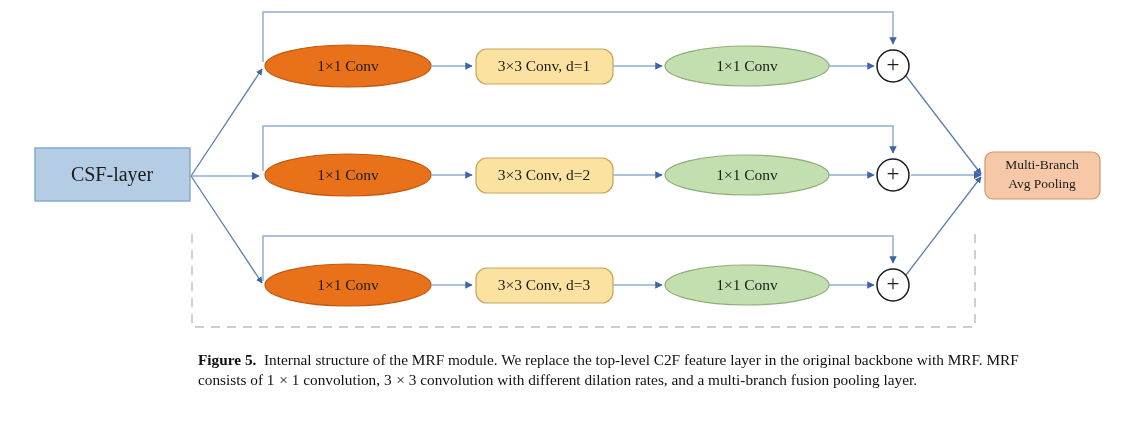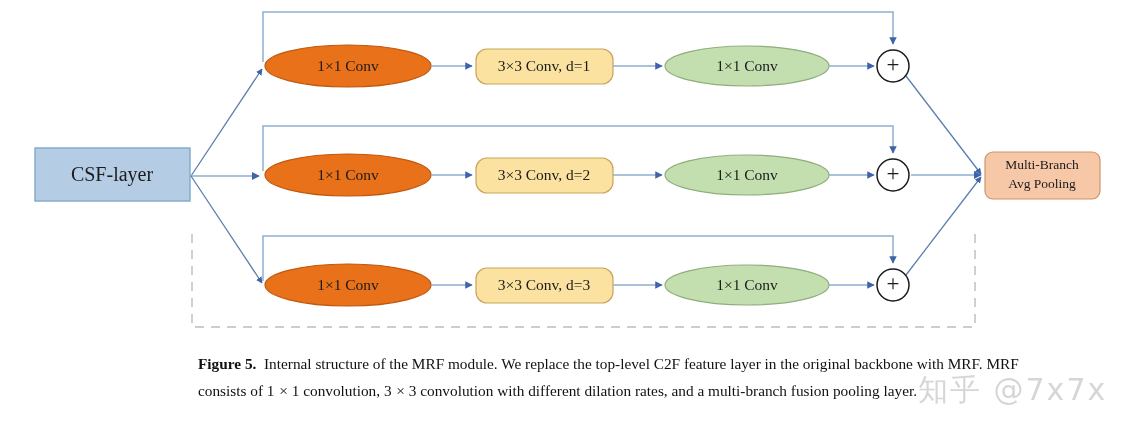--- a/index.html
+++ b/index.html
@@ -36,21 +36,21 @@
   .label-sm { font-size: 13.5px; }
 
   
   #caption {
     position: absolute;
     left: 198px;
     top: 350px;
     width: 830px;
     font-family: "Liberation Serif", serif;
     font-size: 15.3px;
-    line-height: 27px;
+    line-height: 20px;
     color: #111111;
     text-align: left;
   }
   #caption .fig-num {
     font-weight: bold;
   }
   #caption .gap { letter-spacing: 0.06em; }
 
   
   #watermark {
@@ -193,15 +193,14 @@
 
     <g>
       <rect x="985" y="152" width="115" height="47" rx="8" ry="8" fill="#f6c8a8" stroke="#d09468" stroke-width="1.2"></rect>
       <text class="node-label label-sm" x="1042" y="166">Multi-Branch</text>
       <text class="node-label label-sm" x="1042" y="185">Avg Pooling</text>
     </g>
   </svg>
 
   <div id="caption"><span class="fig-num">Figure 5.</span>&nbsp; <span>Internal structure of the MRF module. We replace the top-level C2F feature layer in the original backbone with MRF. MRF consists of 1</span><span class="gap">&nbsp;</span><span>×</span>&nbsp;<span>1 convolution, 3</span><span class="gap">&nbsp;</span><span>×</span>&nbsp;<span>3 convolution with different dilation rates, and a multi-branch fusion pooling layer.</span></div>
 
-  <div id="watermark">知乎 @7x7x</div>
 
 </div>
 
 </body></html>

